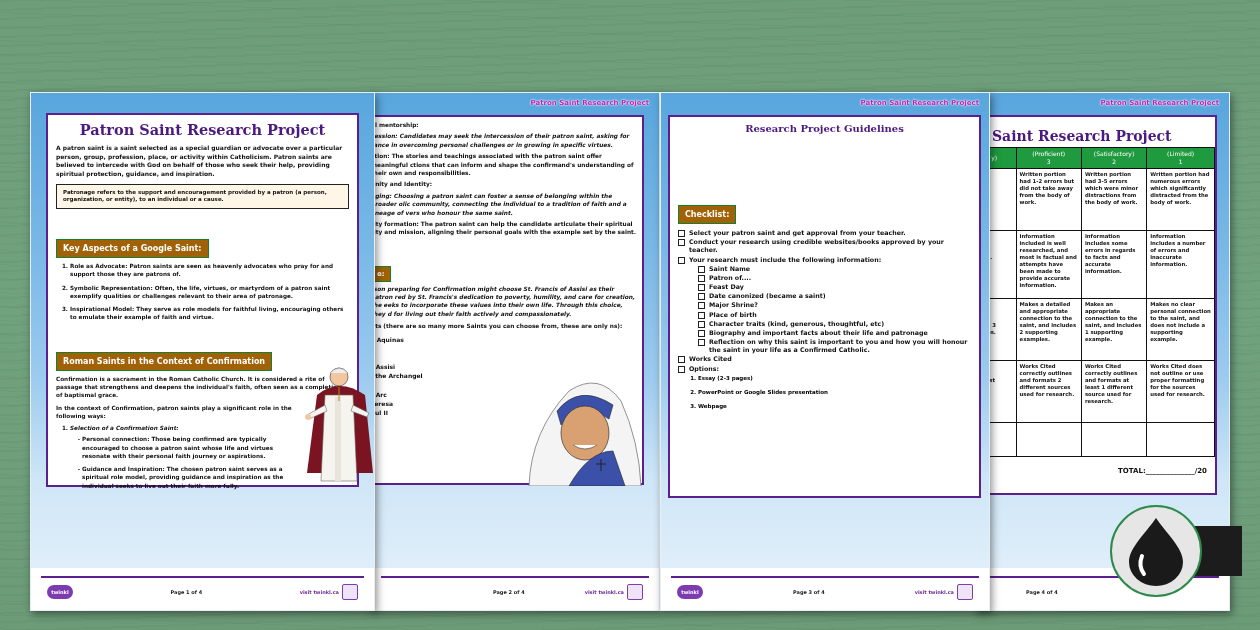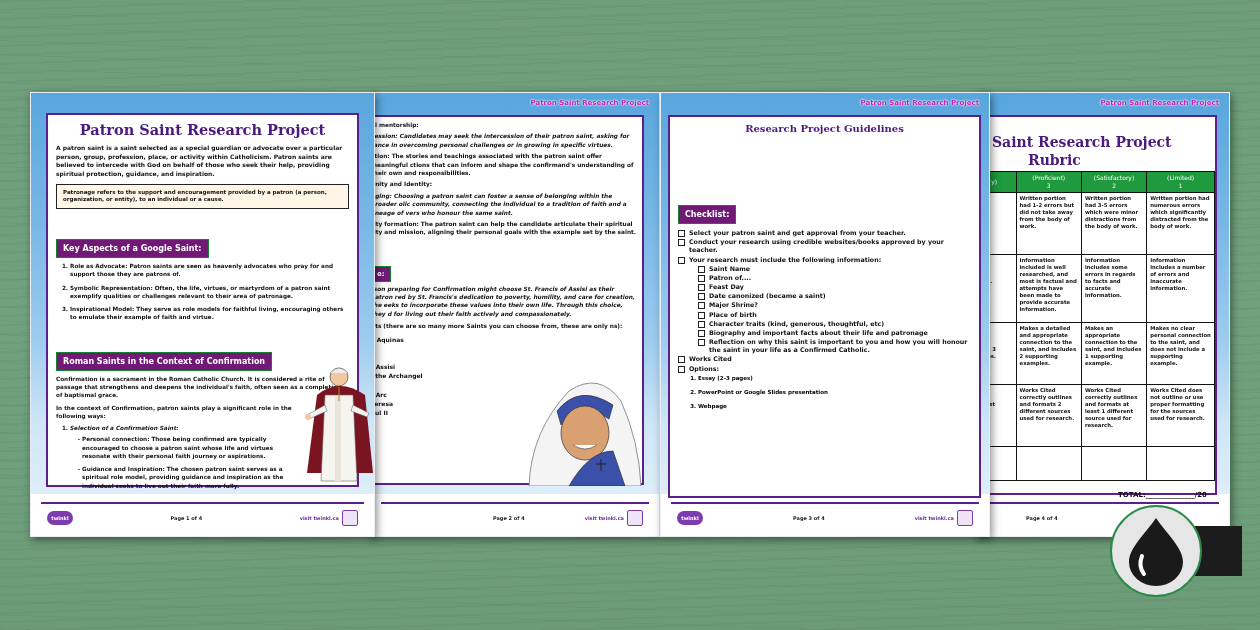--- a/index.html
+++ b/index.html
@@ -9,21 +9,21 @@
     font-family: "DejaVu Sans", sans-serif;
     background: #6fa07c;
     background-image:
       repeating-linear-gradient(178deg, rgba(80,110,80,0.10) 0px, rgba(80,110,80,0.10) 2px, transparent 2px, transparent 9px),
       repeating-linear-gradient(182deg, rgba(60,90,60,0.07) 0px, rgba(60,90,60,0.07) 1px, transparent 1px, transparent 14px),
       linear-gradient(180deg, #6e9d7a 0%, #71a27e 50%, #6c9b78 100%);
   }
   .page {
     position: absolute;
     top: 92px;
-    height: 445px;
+    height: 519px;
     background: linear-gradient(180deg, #58a6dd 0%, #79b8e6 30%, #9ccbee 55%, #cfe6f7 75%, #e7f2fb 100%);
     box-shadow: 2px 3px 8px rgba(0,0,0,0.45);
     overflow: hidden;
     border: 1px solid #e8eef4;
   }
   .page::after {
     content: "";
     position: absolute; left: 0; right: 0; bottom: 0; height: 42px;
     background: #ffffff;
   }
@@ -54,21 +54,21 @@
   .page-num { font-size: 5px; font-weight: bold; color: #222; }
   .visit { display: flex; align-items: center; gap: 3px; font-size: 5px; font-weight: bold; color: #6a2c9a; }
   .badge { width: 16px; height: 16px; border: 1px solid #7d3bb0; border-radius: 2px; background: #efe4f7; }
 
   .title {
     font-family: "DejaVu Serif", serif;
     color: #4b1a7e; font-weight: bold; text-align: center;
   }
   .body-text { font-size: 6px; color: #111; line-height: 1.45; font-weight: bold; }
   .green-head {
-    display: inline-block; background: #701a75; color: #fff;
+    display: inline-block; background: #a16207; color: #fff;
     font-size: 8px; font-weight: bold; padding: 4px 6px;
     border: 1px solid #148030;
     margin-top: 25px;
   }
   .callout {
     border: 1.5px solid #222; background: #fff6e8; padding: 4px 6px;
     font-size: 5.5px; font-weight: bold; color: #111; line-height: 1.4;
   }
   ol.list, ul.list { padding-left: 14px; }
   ol.list li, ul.list li { margin-bottom: 5px; }
@@ -262,23 +262,22 @@
     <div class="visit">
         <span>visit twinkl.ca</span>
         <span class="badge"></span>
       </div>
   </div>
 </div>
 
 <div class="page" style="left:975px; width:255px; z-index:3;">
   <div class="header-tag">Patron Saint Research Project</div>
   <div class="inner" style="left:-4px; top:22px; width:245px; height:380px; border-left:none;">
-    <div class="title" style="font-size:14px; line-height:1.3; padding-top:16px; text-align:left; padding-left:20px;">
+    <div class="title" style="font-size:14px; line-height:1.3; padding-top:10px; text-align:left; padding-left:20px;">
       <div>Saint Research Project</div>
-      <div style="padding-left:36px;">Rubric</div>
     </div>
     <table class="rubric" style="margin-top:2px;">
       <colgroup>
           <col style="width:18%">
           <col style="width:27%">
           <col style="width:27%">
           <col style="width:28%">
         </colgroup>
       <thead>
         <tr>

